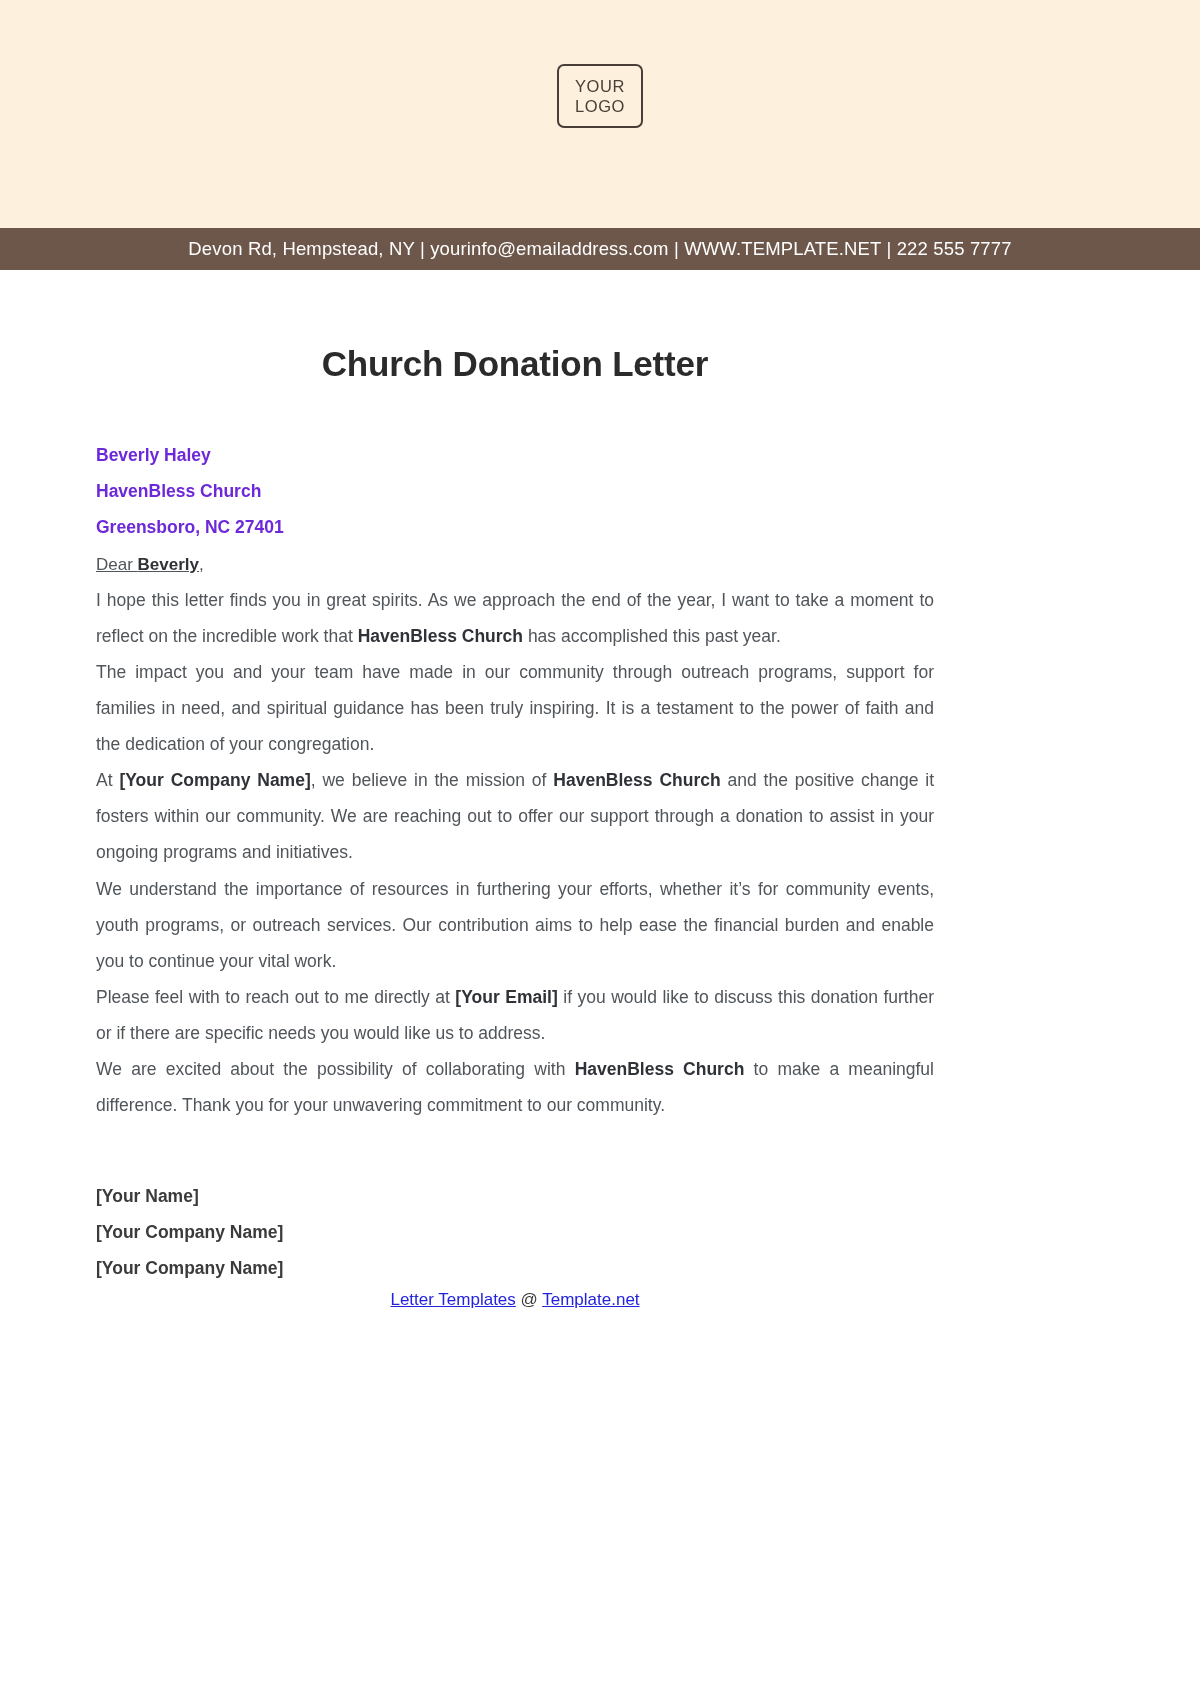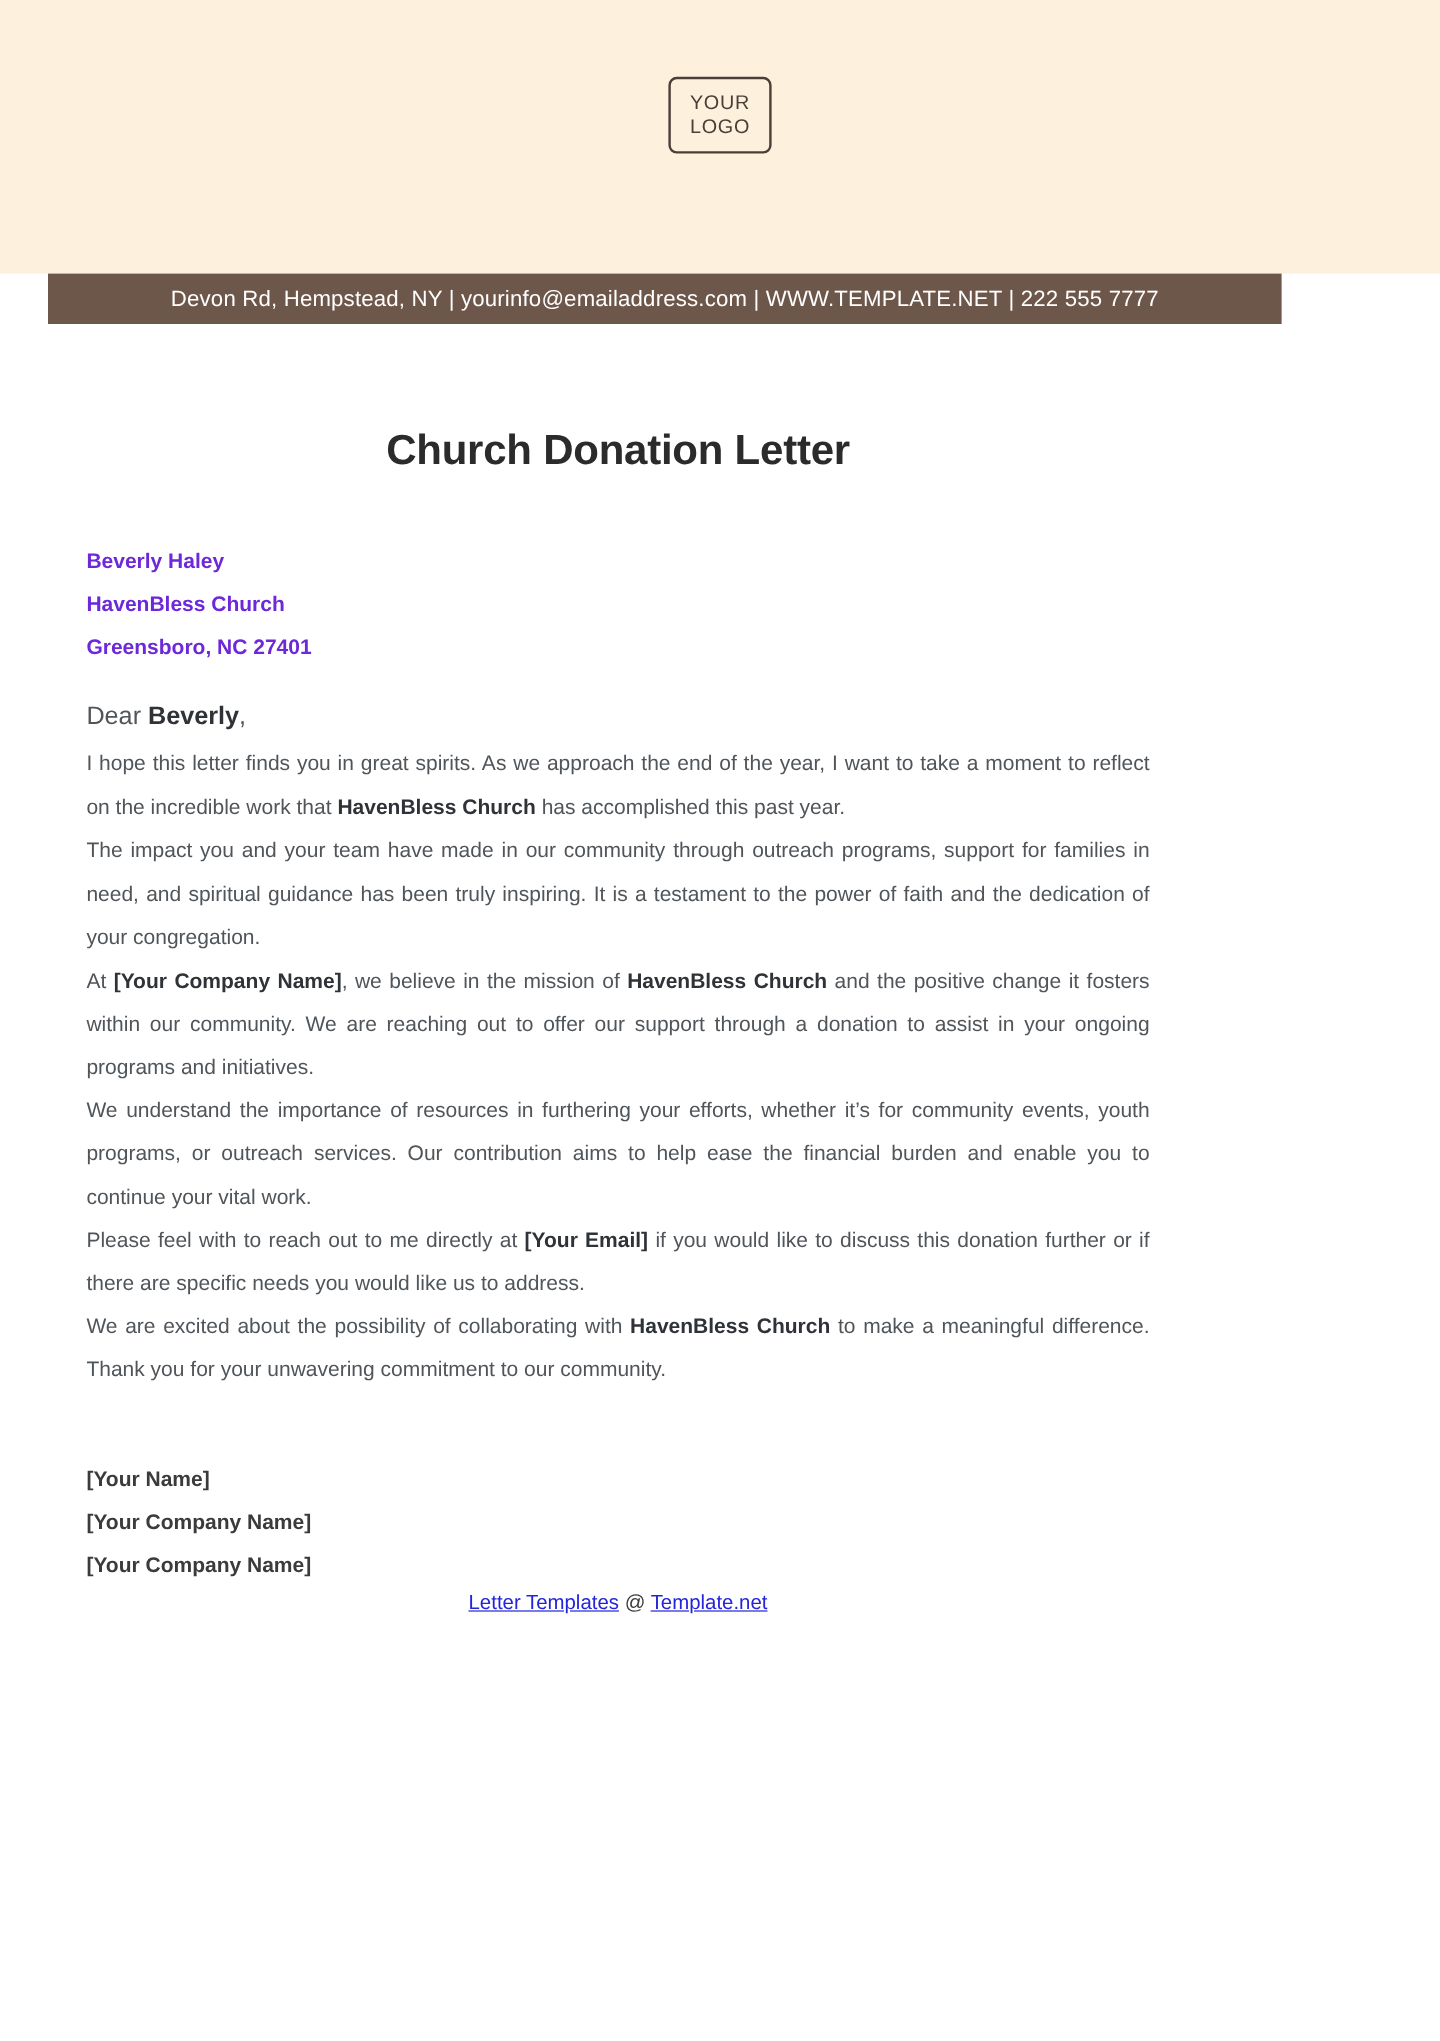--- a/index.html
+++ b/index.html
@@ -49,42 +49,41 @@
     letter-spacing: 0.6px;
     color: #4a3f38;
     line-height: 1.22;
     font-weight: 400;
   }
 
   
   .contact-bar {
     position: absolute;
     top: 228px; left: 0;
-    width: 1028px;
+    width: 1200px;
     height: 42px;
     background: #6d564a;
     display: flex;
     align-items: center;
     justify-content: center;
-    margin-left: 40px;
   }
 
   .contact-text {
     color: #ffffff;
     font-size: 18.5px;
     letter-spacing: 0.15px;
     white-space: nowrap;
   }
 
   
   .content {
     position: absolute;
-    top: 270px; left: 0;
+    top: 258px; left: 0;
     width: 1030px;
-    padding: 0 72px;
+    padding: 0 96px;
   }
 
   .doc-title {
     margin-top: 86px;
     text-align: center;
     font-size: 35px;
     font-weight: 700;
     color: #2b2b2b;
     letter-spacing: -0.2px;
   }
@@ -101,24 +100,25 @@
   }
 
   .recipient-line {
     font-size: 17.5px;
     font-weight: 700;
     color: #6d28d9;
     line-height: 2.06;
   }
 
   .salutation {
-    margin-top: 18px;
-    font-size: 21px;
+    margin-top: 2px;
+    font-size: 17px;
     color: #50555a;
     line-height: 2.06;
+    text-decoration: underline;
   }
 
   .salutation b { color: #2f3338; font-weight: 700; }
 
   p.para {
     font-size: 17.5px;
     color: #50555a;
     line-height: 2.06;
     text-align: justify;
     text-justify: inter-word;

